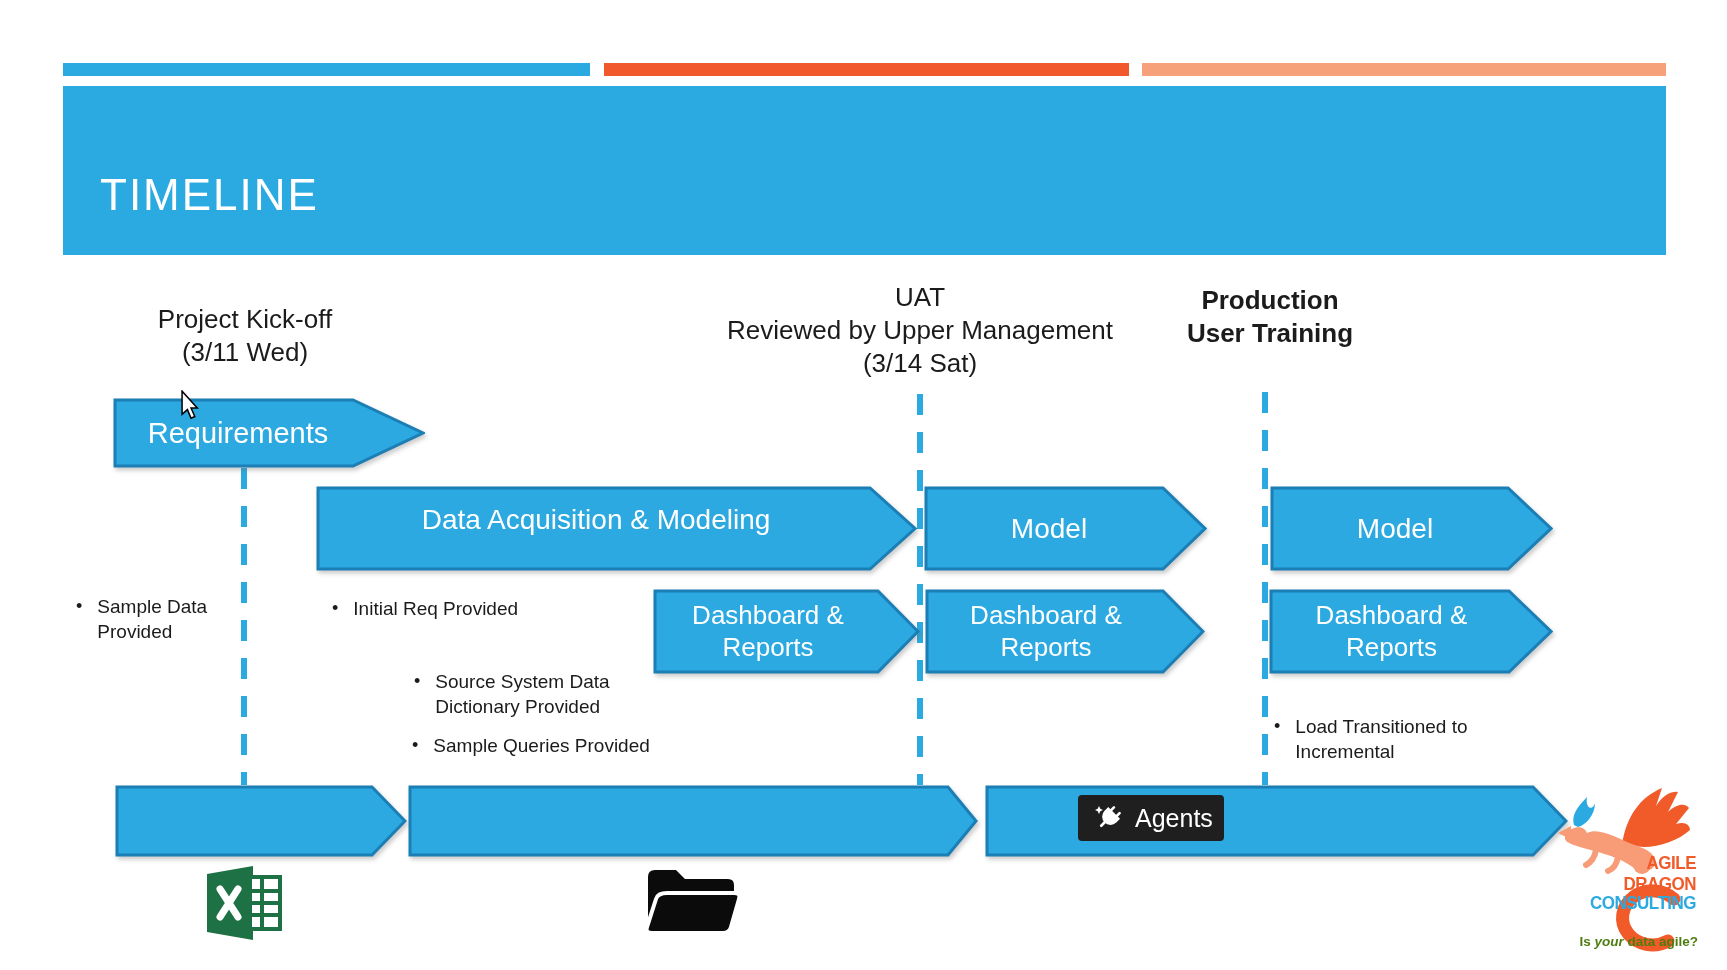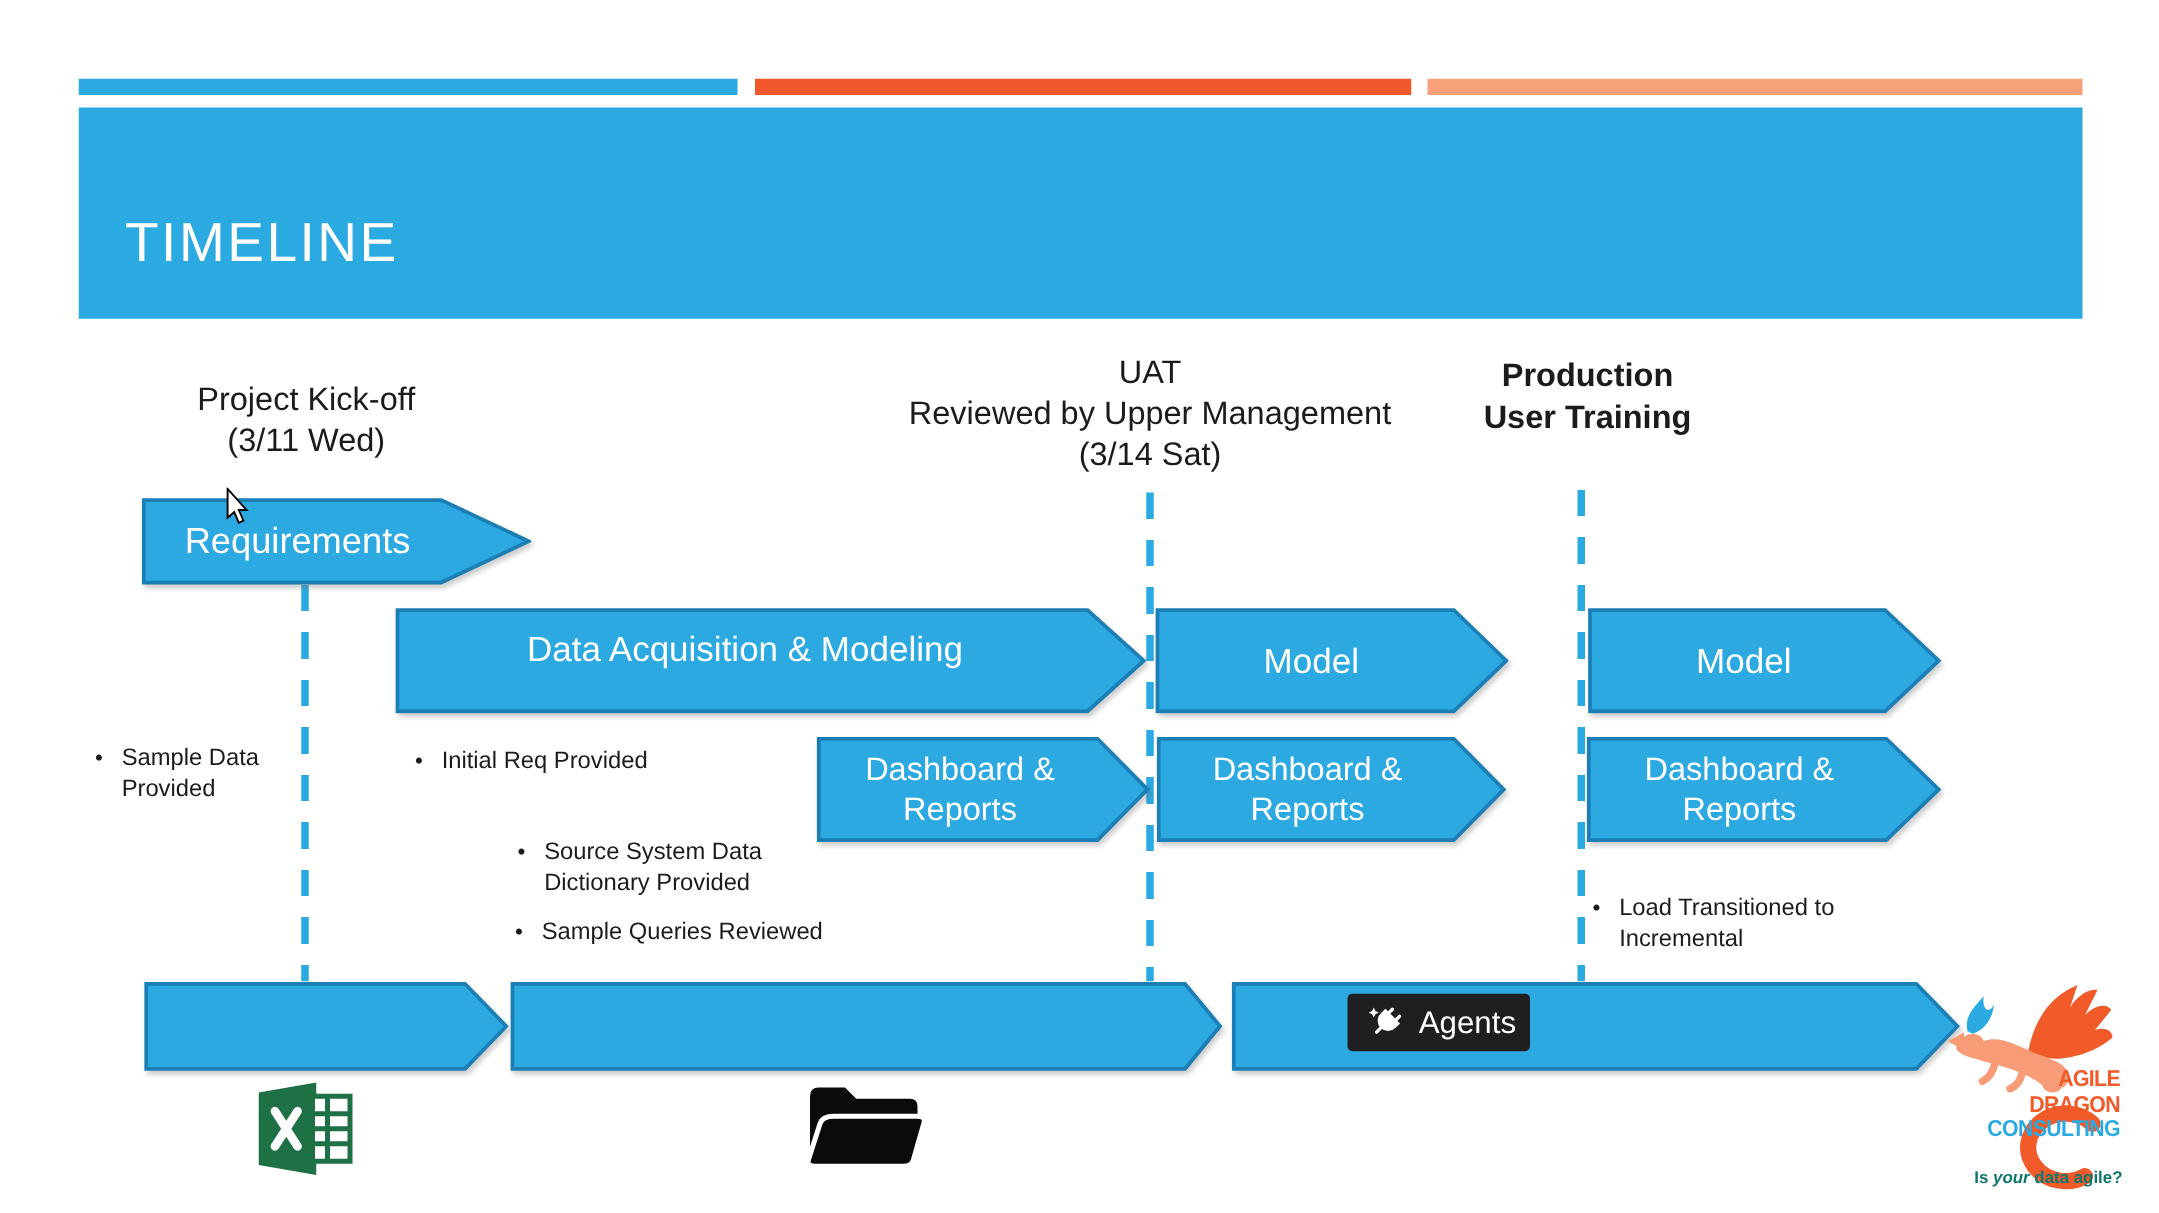--- a/index.html
+++ b/index.html
@@ -31,21 +31,21 @@
                 border-radius:4px;display:flex;align-items:center;gap:11px;padding-left:16px;
                 box-sizing:border-box;z-index:3;}
   #agents-badge .albl{color:#fff;font-size:25px;}
   
   #logo{position:absolute;left:1556px;top:783px;width:148px;height:172px;z-index:3;}
   #logo-name{position:absolute;left:0;right:8px;top:71px;text-align:right;font-weight:bold;
              line-height:18.5px;font-size:17px;letter-spacing:-0.5px;transform:scaleY(1.08);transform-origin:top right;}
   #logo-name .ln1,#logo-name .ln2{color:#F15A29;}
   #logo-name .ln3{color:#2BA9E1;}
   #logo-tagline{position:absolute;left:-6px;right:6px;top:151px;text-align:right;font-size:13.5px;
-                font-weight:600;color:#0f766e;white-space:nowrap;}
+                font-weight:600;color:#4d7c0f;white-space:nowrap;}
   #cursor{position:absolute;left:178px;top:390px;z-index:9;}
 </style>
 </head>
 <body>
 
 <div id="slide">
 
   <div class="topbar" style="left:63px;width:527px;background:#2BA9E1;"></div>
   <div class="topbar" style="left:604px;width:525px;background:#F1582B;"></div>
   <div class="topbar" style="left:1142px;width:524px;background:#F6A17A;"></div>
@@ -139,21 +139,21 @@
   </div>
   <div class="bullet" style="left:414px;top:669px;">
     <span class="dot">•</span>
     <div>
       <div>Source System Data</div>
       <div>Dictionary Provided</div>
     </div>
   </div>
   <div class="bullet" style="left:412px;top:733px;">
     <span class="dot">•</span>
-    <div>Sample Queries Reviewed</div>
+    <div>Sample Queries Provided</div>
   </div>
   <div class="bullet" style="left:1274px;top:714px;">
     <span class="dot">•</span>
     <div>
       <div>Load Transitioned to</div>
       <div>Incremental</div>
     </div>
   </div>
 
   <div class="parrow" style="left:115px;top:785px;width:292px;height:72px;">

